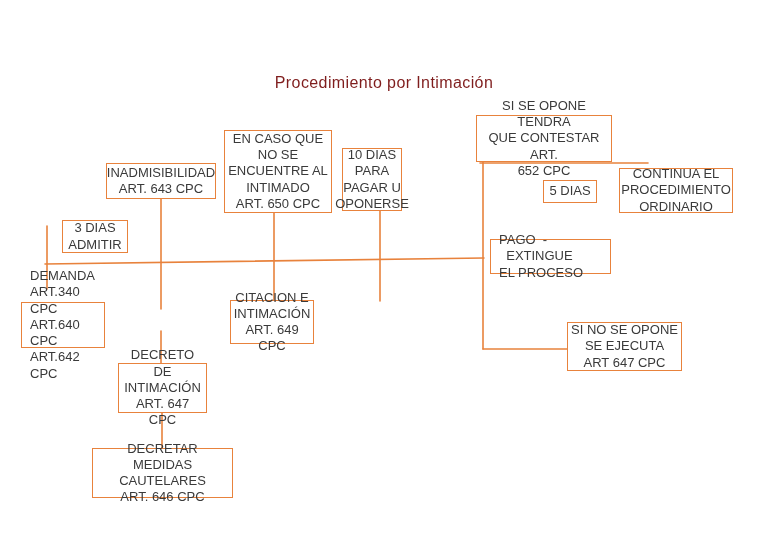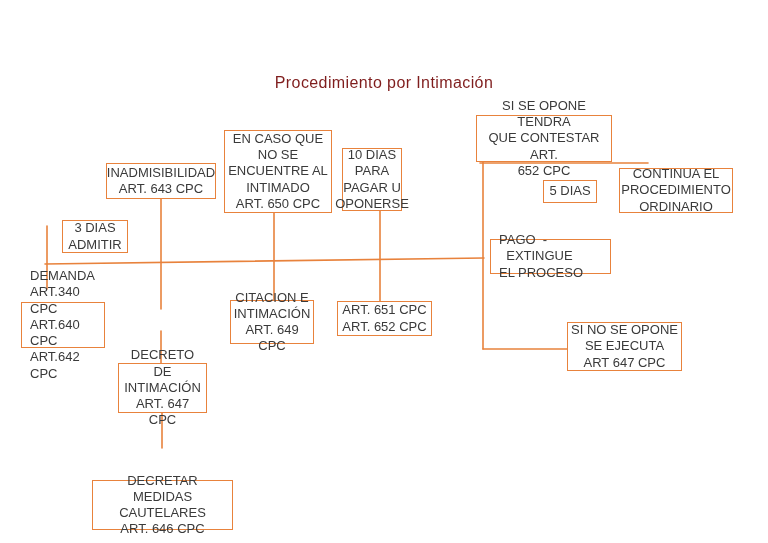--- a/index.html
+++ b/index.html
@@ -65,21 +65,21 @@
   .n-si-se-opone     { left: 476px; top: 115px; width: 136px; height: 47px; }
   .n-cinco-dias      { left: 519px; top: 180px; width: 54px;  height: 23px; margin-left: 24px; }
   .n-continua        { left: 619px; top: 168px; width: 114px; height: 45px; }
   .n-pago            { left: 490px; top: 239px; width: 121px; height: 35px; }
   .n-demanda         { left: 21px;  top: 302px; width: 84px;  height: 46px; }
   .n-admision        { left: 123px; top: 309px; width: 77px;  height: 22px; }
   .n-citacion        { left: 230px; top: 300px; width: 84px;  height: 44px; }
   .n-art651          { left: 337px; top: 301px; width: 95px;  height: 35px; }
   .n-si-no-opone     { left: 567px; top: 322px; width: 115px; height: 49px; }
   .n-decreto         { left: 118px; top: 363px; width: 89px;  height: 50px; }
-  .n-decretar        { left: 92px;  top: 448px; width: 141px; height: 50px; margin-top: 32px; }
+  .n-decretar        { left: 92px;  top: 448px; width: 141px; height: 50px; }
 </style>
 </head>
 <body>
 
 <div class="canvas">
 
   <div class="page-title">Procedimiento por Intimación</div>
 
   <svg class="connectors" viewBox="0 0 768 543" xmlns="http://www.w3.org/2000/svg">
     <line x1="47" y1="226" x2="47" y2="289"></line>
@@ -116,22 +116,20 @@
   <div class="node n-continua">CONTINUA EL
 PROCEDIMIENTO
 ORDINARIO</div>
   <div class="node n-demanda align-left">DEMANDA
 ART.340 CPC
 ART.640 CPC
 ART.642 CPC</div>
   <div class="node n-citacion">CITACION E
 INTIMACIÓN
 ART. 649 CPC</div>
-  <div class="node n-art651">ART. 651 CPC
-ART. 652 CPC</div>
   <div class="node n-si-no-opone">SI NO SE OPONE
 SE EJECUTA
 ART 647 CPC</div>
   <div class="node n-decreto">DECRETO DE
 INTIMACIÓN
 ART. 647 CPC</div>
   <div class="node n-decretar">DECRETAR
 MEDIDAS CAUTELARES
 ART. 646 CPC</div>
 

